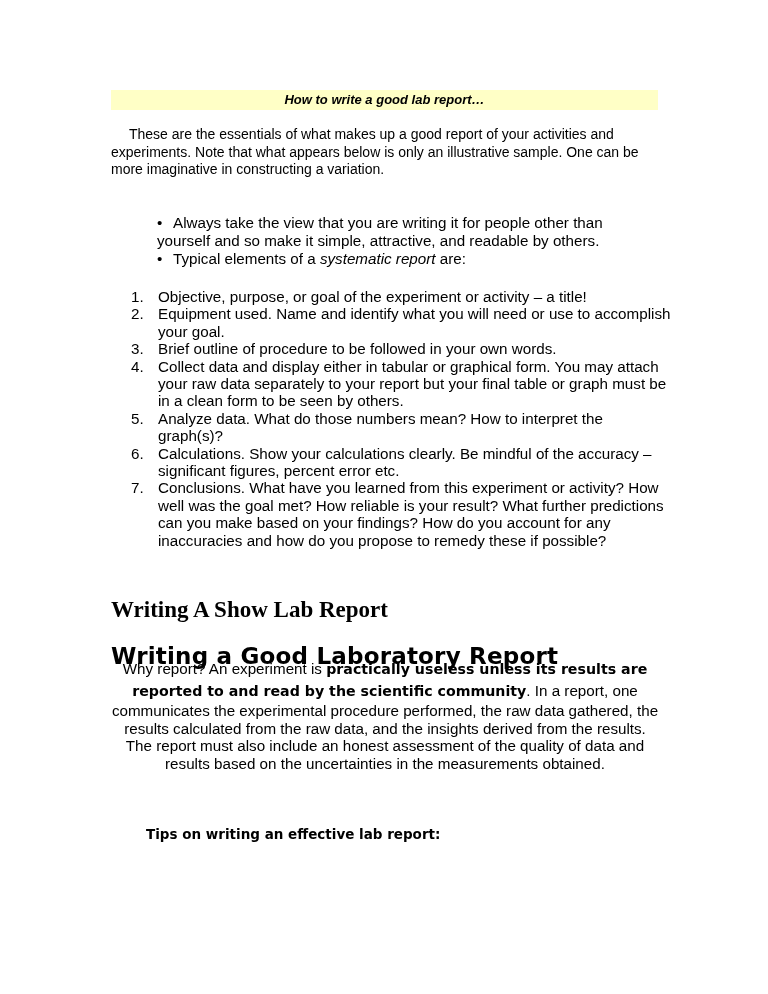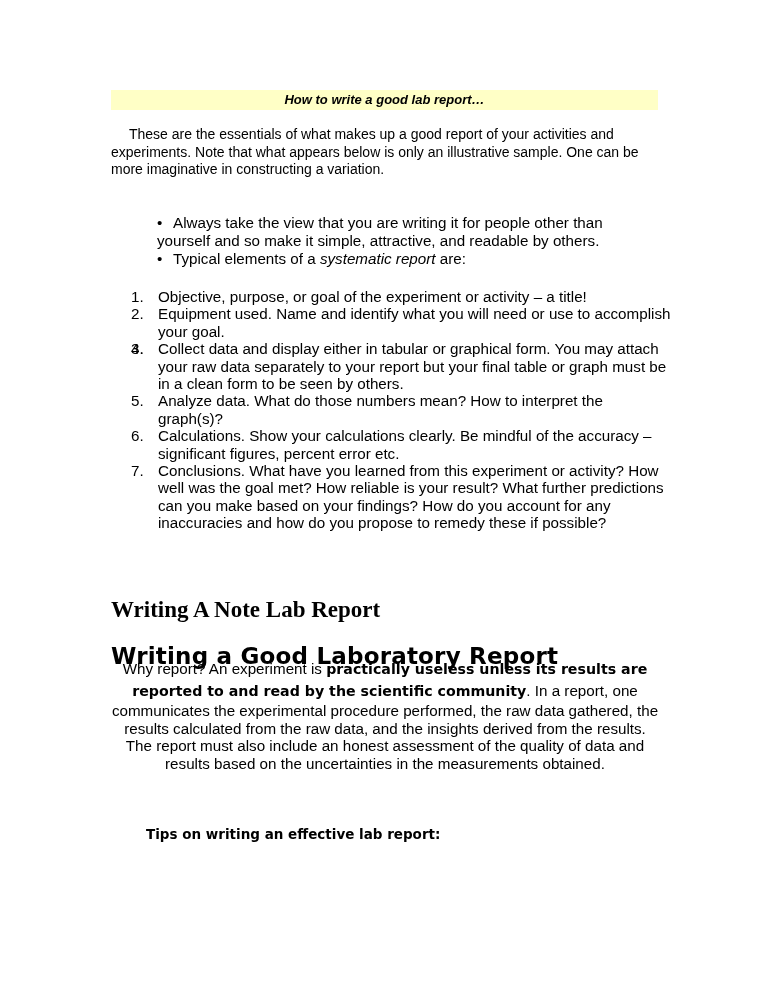--- a/index.html
+++ b/index.html
@@ -70,28 +70,28 @@
       <span class="dot">•</span><span>Always take the view that you are writing it for people other than yourself and so make it simple, attractive, and readable by others.</span>
     </div>
     <div class="b">
       <span class="dot">•</span><span>Typical elements of a </span><em>systematic report</em><span> are:</span>
     </div>
   </div>
 
   <div class="olist sans">
     <div class="item"><span class="num">1.</span><span>Objective, purpose, or goal of the experiment or activity – a title!</span></div>
     <div class="item"><span class="num">2.</span><span>Equipment used. Name and identify what you will need or use to accomplish your goal.</span></div>
-    <div class="item"><span class="num">3.</span></div>
+    <div class="item"><span class="num">3.</span><span>Brief outline of procedure to be followed in your own words.</span></div>
     <div class="item"><span class="num">4.</span><span>Collect data and display either in tabular or graphical form. You may attach your raw data separately to your report but your final table or graph must be in a clean form to be seen by others.</span></div>
     <div class="item"><span class="num">5.</span><span>Analyze data. What do those numbers mean? How to interpret the graph(s)?</span></div>
     <div class="item"><span class="num">6.</span><span>Calculations. Show your calculations clearly. Be mindful of the accuracy – significant figures, percent error etc.</span></div>
     <div class="item"><span class="num">7.</span><span>Conclusions. What have you learned from this experiment or activity? How well was the goal met? How reliable is your result? What further predictions can you make based on your findings? How do you account for any inaccuracies and how do you propose to remedy these if possible?</span></div>
   </div>
 
-  <div class="h1 serif">Writing A Note Lab Report</div>
+  <div class="h1 serif">Writing A Show Lab Report</div>
 
   <div class="h2 comic">Writing a Good Laboratory Report</div>
 
   <div class="why sans">
     <span>Why report? An experiment is </span><span class="strong">practically useless unless its results are reported to and read by the scientific community</span><span>. In a report, one communicates the experimental procedure performed, the raw data gathered, the results calculated from the raw data, and the insights derived from the results. The report must also include an honest assessment of the quality of data and results based on the uncertainties in the measurements obtained.</span>
   </div>
 
   <div class="tips comic">Tips on writing an effective lab report:</div>
 
 

